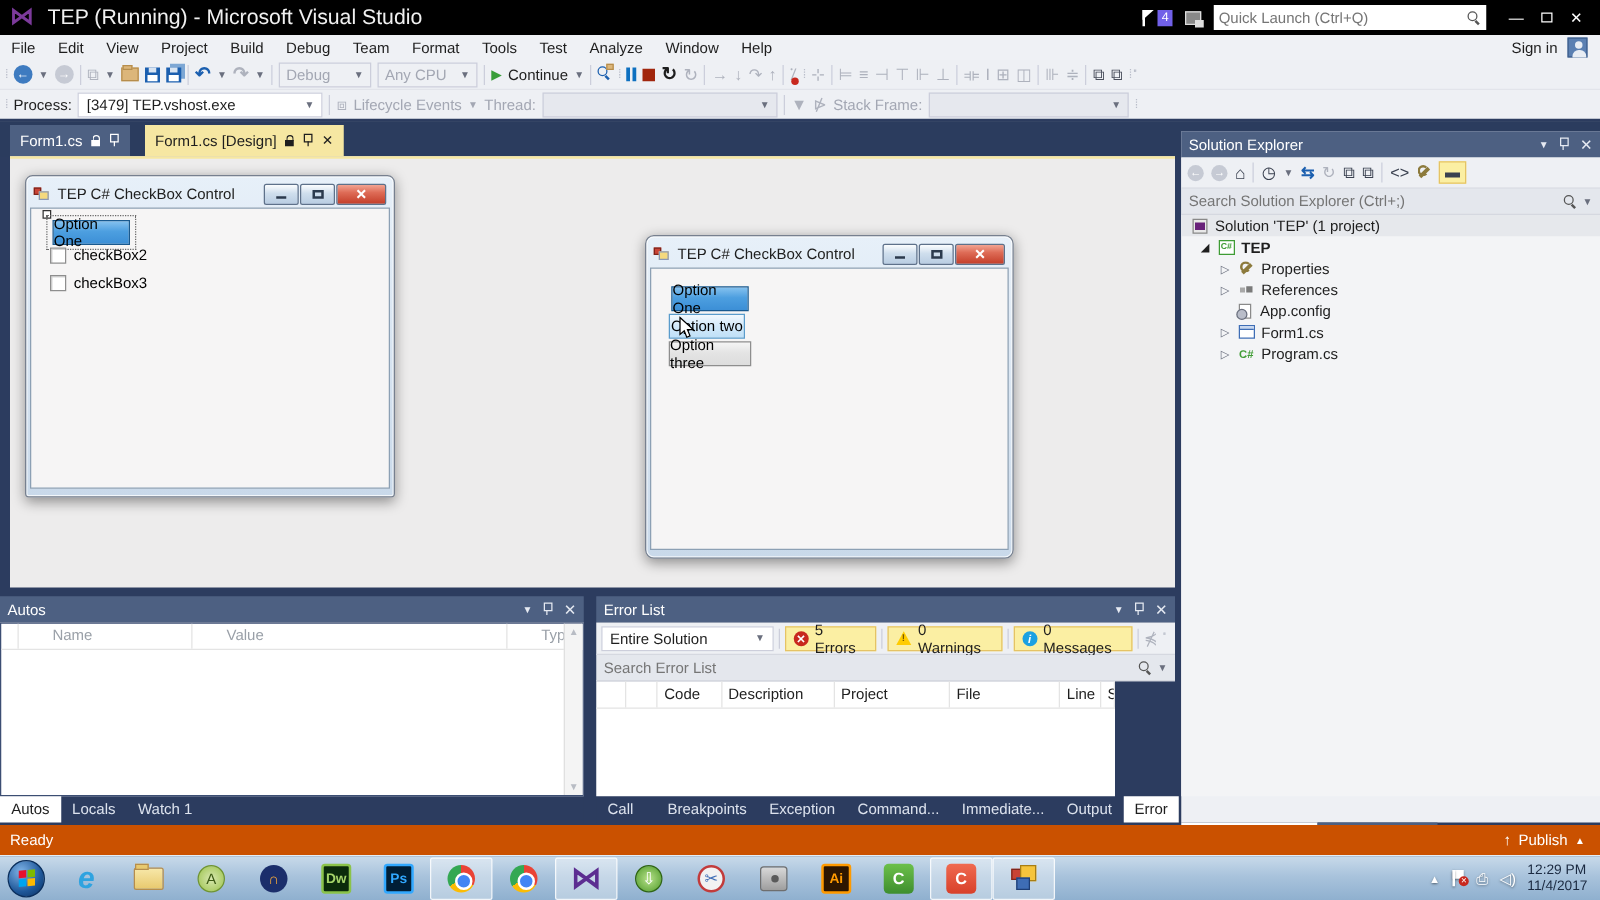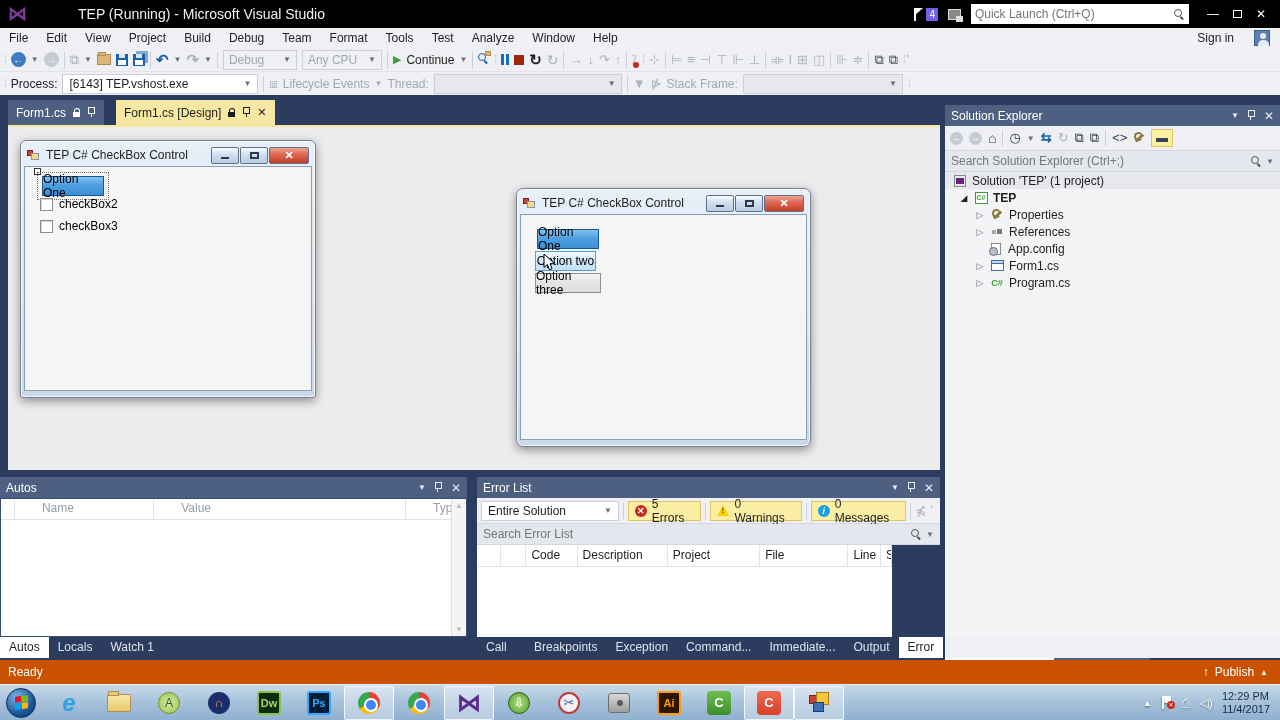--- a/index.html
+++ b/index.html
@@ -3,42 +3,42 @@
 <meta charset="utf-8">
 <style>
   * { margin:0; padding:0; box-sizing:border-box; }
   html,body { width:1280px; height:720px; overflow:hidden; font-family:"Liberation Sans", sans-serif; font-size:12px; }
   body { background:#2C3C5F; position:relative; color:#1E1E1E; }
   .abs { position:absolute; }
 
   
   .titlebar { left:0; top:0; width:1280px; height:28px; background:#000; color:#fff; display:flex; align-items:center; }
   .vslogo { width:20px; height:18px; margin:0 10px 0 8px; color:#7C3A9B; font-size:19px; line-height:18px; font-weight:bold; }
-  .tb-title { font-size:14px; color:#F0F0F0;margin-left:40px; }
+  .tb-title { font-size:17px; color:#F0F0F0; }
   .tb-right { margin-left:auto; display:flex; align-items:center; gap:10px; padding-right:6px; }
   .flagwrap { display:flex; align-items:center; gap:2px; }
   .flag { position:relative; width:10px; height:13px; }
   .flag::before { content:""; position:absolute; left:0; top:0; width:0; height:0; border-left:9px solid #fff; border-bottom:8px solid transparent; }
   .flag::after { content:""; position:absolute; left:0; top:0; width:2px; height:13px; background:#fff; }
   .badge4 { background:#7160E8; color:#fff; font-size:10px; padding:0 3px; height:13px; line-height:13px; }
   .fbicon { width:13px; height:11px; border:1px solid #ddd; background:#888; position:relative; }
   .fbicon::after { content:""; position:absolute; right:-3px; bottom:-3px; width:7px; height:6px; background:#ddd; }
   .qlaunch { display:flex; align-items:center; background:#fff; width:218px; height:20px; padding:0 4px; }
   .qlaunch input { border:none; outline:none; flex:1; font-size:12px; font-family:"Liberation Sans",sans-serif; color:#b91c1c; }
   .mag { position:relative; width:11px; height:11px; display:inline-block; color:#555; }
   .mag::before { content:""; position:absolute; left:0; top:0; width:6px; height:6px; border:1.5px solid currentColor; border-radius:50%; }
   .mag::after { content:""; position:absolute; left:7px; top:7px; width:4px; height:1.5px; background:currentColor; transform:rotate(45deg); transform-origin:0 0; }
   .winctl { display:flex; gap:14px; margin-left:8px; padding-right:8px; color:#fff; }
   .winctl span { font-size:12px; cursor:default; }
   .maxglyph { display:inline-block; width:9px; height:8px; border:1px solid #fff; }
 
   
   .menubar { left:0; top:28px; width:1280px; height:20px; background:#EFF1F5; display:flex; align-items:center; }
   .menu-item { padding:0 9px; height:20px; line-height:20px; color:#1E1E1E; }
-  .signin { margin-left:auto; display:flex; align-items:center; gap:20px; padding-right:10px; }
+  .signin { margin-left:auto; display:flex; align-items:center; gap:8px; padding-right:10px; }
   .avatar { width:16px; height:16px; background:#5B80B2; border:1px solid #3E5E8C; position:relative; }
   .avatar::before { content:""; position:absolute; left:5px; top:2px; width:6px; height:6px; border-radius:50%; background:#E8EDF4; }
   .avatar::after { content:""; position:absolute; left:2.5px; top:9px; width:11px; height:6px; border-radius:5px 5px 0 0; background:#E8EDF4; }
 
   
   .toolbar1 { left:0; top:48px; width:1280px; height:24px; background:#EEF0F4; display:flex; align-items:center; gap:5px; padding-left:4px; border-bottom:1px solid #E2E4EA; }
   .toolbar2 { left:0; top:72px; width:1280px; height:25px; background:#EEF0F4; display:flex; align-items:center; gap:5px; padding-left:4px; border-bottom:2px solid #2C3C5F; }
   .grip { color:#B9BDC9; font-size:10px; letter-spacing:-1px; }
   .tsep { width:1px; height:16px; background:#CCCEDB; }
   .ticon { font-size:13px; color:#6A6F7E; line-height:16px; }
@@ -310,21 +310,21 @@
   <span class="tsep"></span>
   <span class="ticon" style="color:#4A4F5C">⧉</span>
   <span class="ticon" style="color:#4A4F5C">⧉</span>
   <span class="grip">⁞ ''</span>
 </div>
 
 <div class="abs toolbar2">
   <span class="grip">⁞</span>
   <span class="labeltxt">Process:</span>
   <span class="combo-white" style="width:196px">
-      <span>[6143] TEP.vshost.exe</span>
+      <span>[3479] TEP.vshost.exe</span>
       <span class="ddv">▼</span>
     </span>
   <span class="tsep"></span>
   <span class="ticon gray">⧈</span>
   <span class="labeldis">Lifecycle Events</span>
   <span class="ddv" style="color:#A3A7B3">▼</span>
   <span class="labeldis">Thread:</span>
   <span class="combo-dis" style="width:188px;background:#E6E8EE">
       <span></span>
       <span class="ddv">▼</span>

